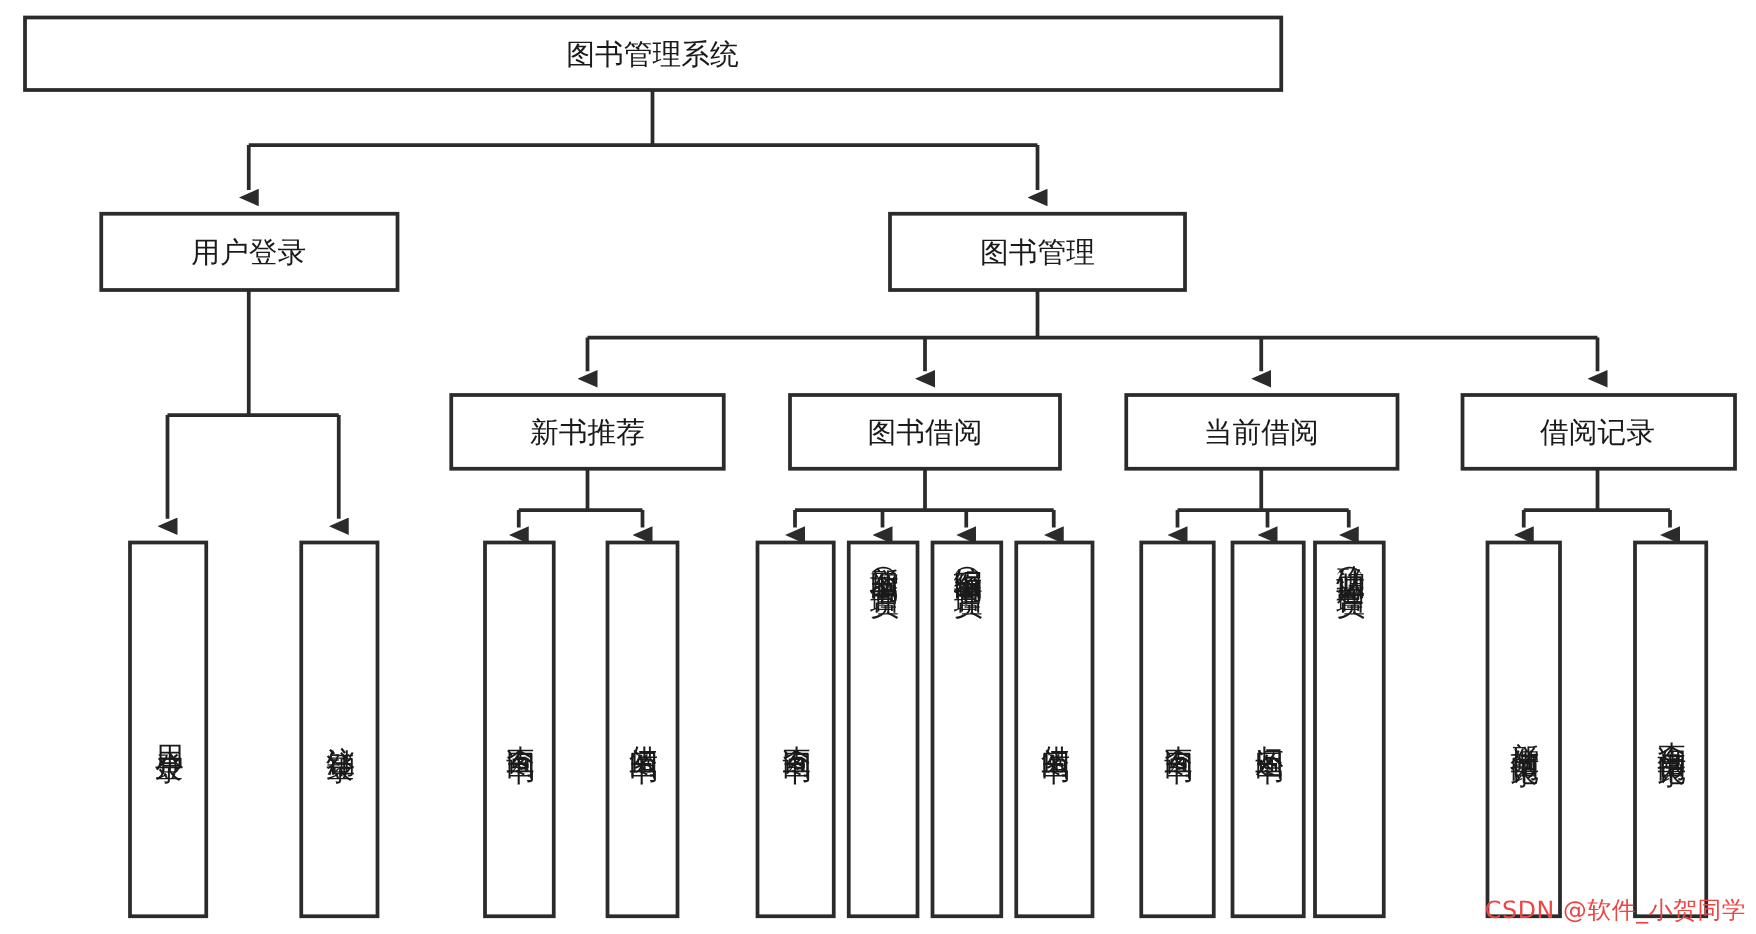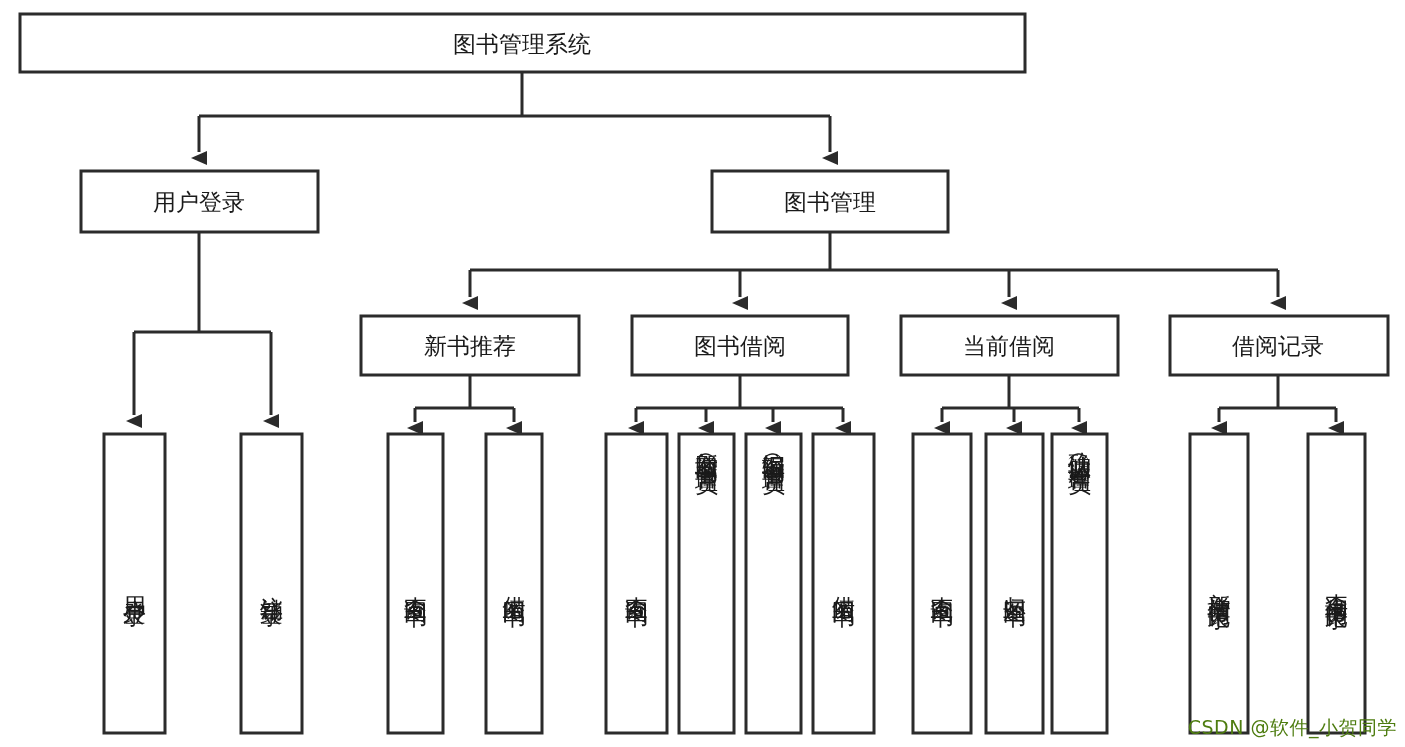--- a/index.html
+++ b/index.html
@@ -65,21 +65,21 @@
     letter-spacing: 3px;
     white-space: nowrap;
     text-align: center;
   }
   .watermark {
     position: absolute;
     right: 8px;
     bottom: 6px;
     font-family: "DejaVu Sans", "Liberation Sans", sans-serif;
     font-size: 19px;
-    color: #4d7c0f;
+    color: #ef4444;
     white-space: nowrap;
     letter-spacing: 0.5px;
   }
 </style>
 </head>
 <body>
 
 <div id="diagram-root">
 
   <svg class="flow" viewBox="0 0 1405 747">

